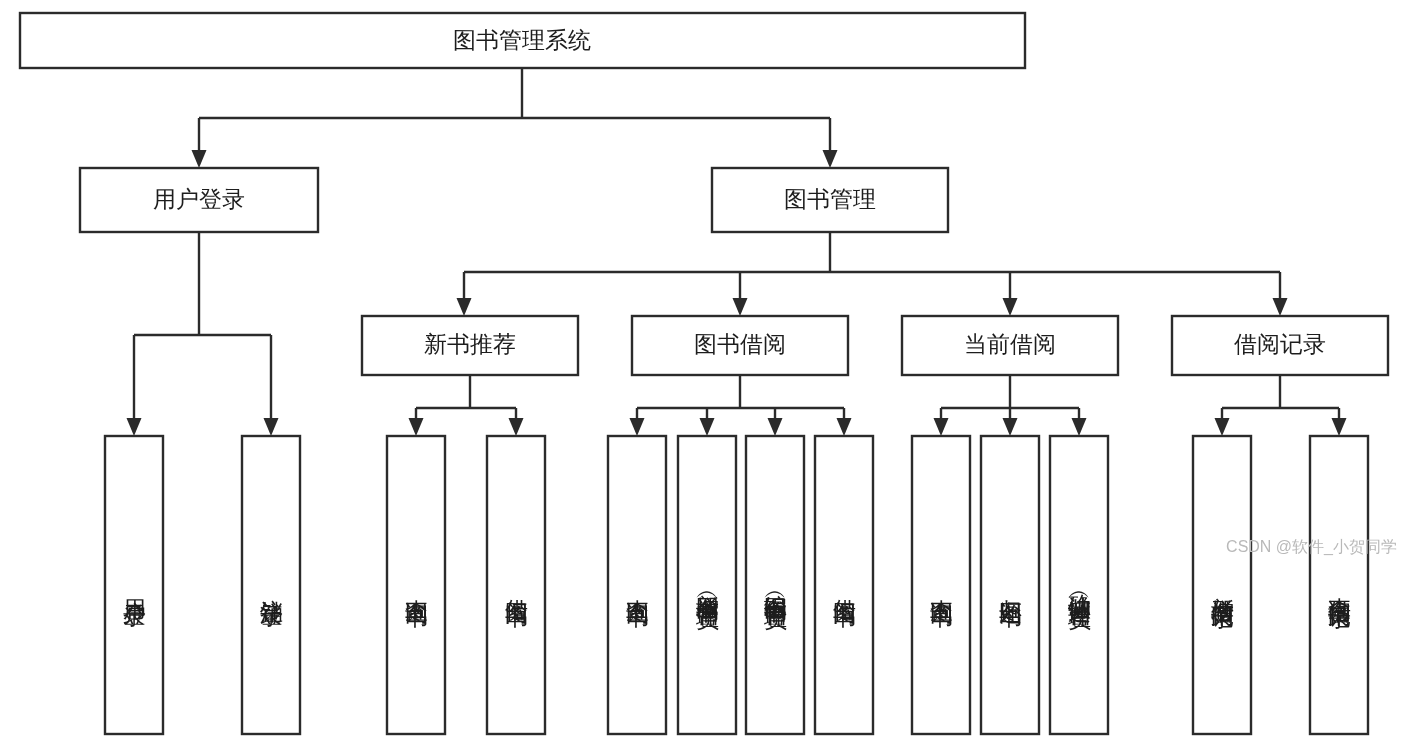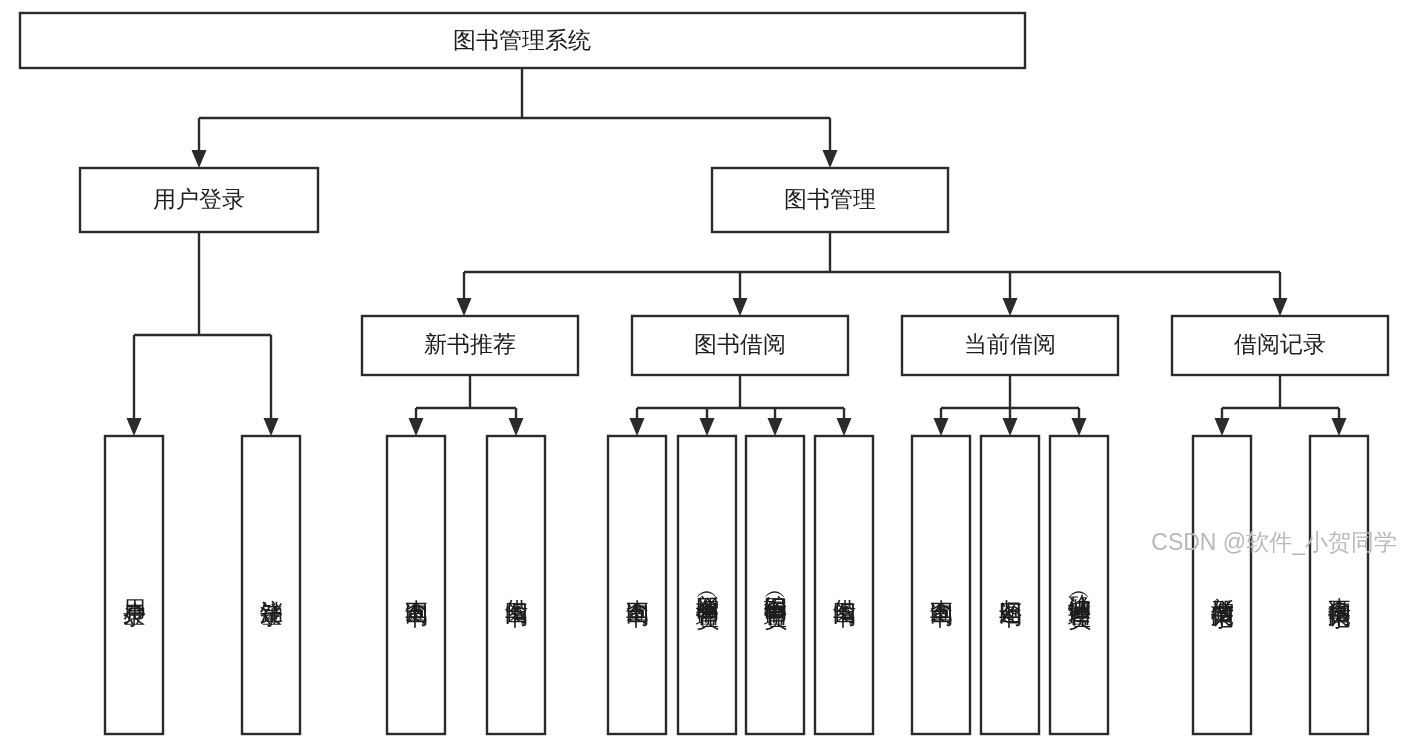--- a/index.html
+++ b/index.html
@@ -72,21 +72,21 @@
     text-orientation: upright;
     letter-spacing: 2px;
     white-space: nowrap;
     text-align: center;
   }
   .watermark {
     position: absolute;
     right: 8px;
     bottom: 6px;
     font-family: "Liberation Sans", "DejaVu Sans", sans-serif;
-    font-size: 23px;
+    font-size: 16px;
     color: #b9b9b9;
     white-space: nowrap;
     pointer-events: none;
   }
 </style>
 </head>
 <body>
 
 <div id="diagram-root">
   <svg class="flowchart" viewBox="0 0 1405 747" xmlns="http://www.w3.org/2000/svg">

